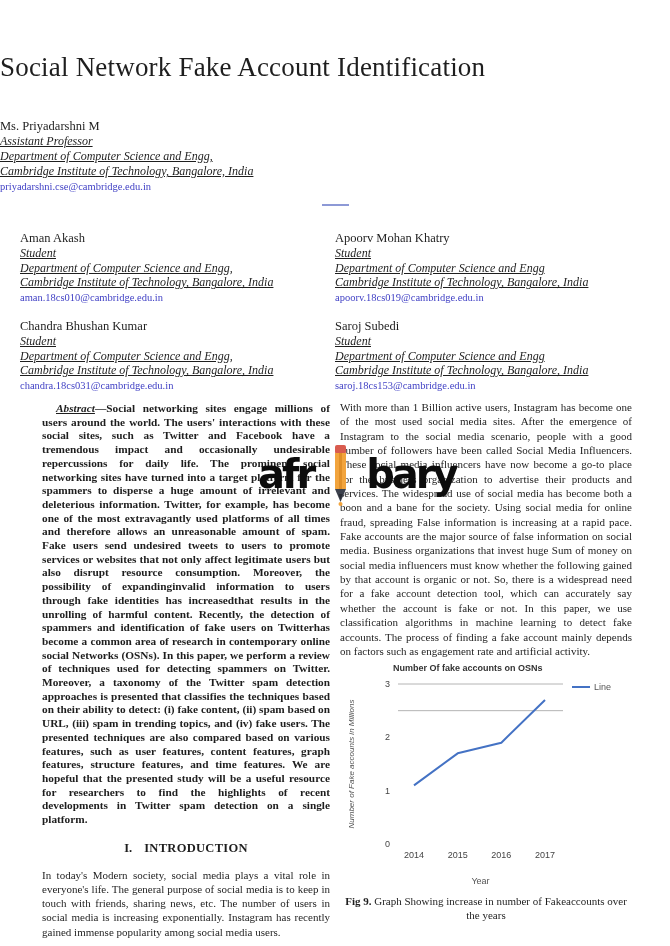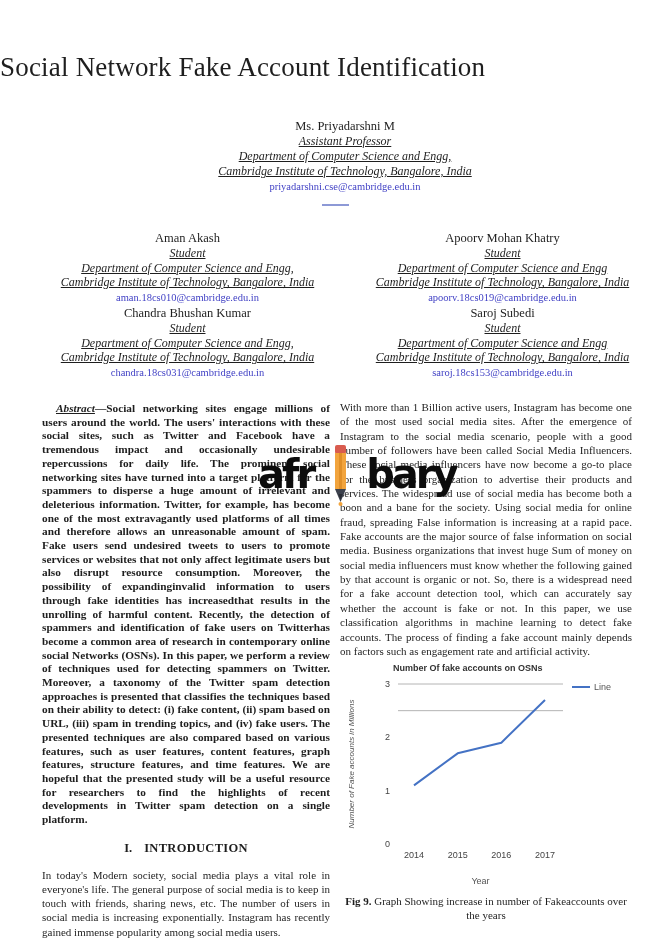--- a/index.html
+++ b/index.html
@@ -3,27 +3,27 @@
 <meta charset="utf-8">
 <style>
   html,body{margin:0;padding:0;}
   body{
     width:670px;height:946px;background:#ffffff;position:relative;overflow:hidden;
     font-family:"Liberation Serif", serif;color:#1e1e1e;
   }
   .abs{position:absolute;}
   #paper-title{position:absolute;top:52px;left:0;right:0;margin:0;text-align:left;
     font-size:27px;font-weight:400;letter-spacing:0.2px;}
-  .author-block{text-align:center;font-size:12px;line-height:14.8px;padding-left:20px;}
+  .author-block{text-align:left;font-size:12px;line-height:14.8px;}
   .author-block .name{font-size:12.5px;}
   .it{font-style:italic;text-decoration:underline;}
   .email{color:#3f3fc4;font-size:10.5px;text-decoration:none;cursor:pointer;}
   #primary-author{top:119px;left:0;right:0;line-height:15px;}
   #author-divider{top:204px;left:322px;width:27px;height:2px;background:#8d99d6;}
-  #authors-grid{top:231px;left:20px;width:630px;display:grid;grid-template-columns:1fr 1fr;}
+  #authors-grid{top:231px;left:20px;width:630px;display:grid;grid-template-columns:1fr 1fr;row-gap:13px;}
   #col-left{top:402px;left:42px;width:288px;}
   #col-right{top:400px;left:340px;width:292px;}
   p{margin:0;}
   .abstract{font-size:11.3px;font-weight:bold;line-height:13.7px;text-align:justify;text-indent:14px;}
   .section-heading{margin-top:14px;text-align:center;font-weight:bold;font-size:12.5px;}
   .section-heading .sec-label{margin-left:12px;letter-spacing:0.3px;}
   .body-text{font-size:11px;line-height:14.2px;text-align:justify;}
   #intro-para{margin-top:12px;}
   #right-para{line-height:14.35px;}
   #chart{position:relative;width:292px;height:232px;margin-top:2px;}

